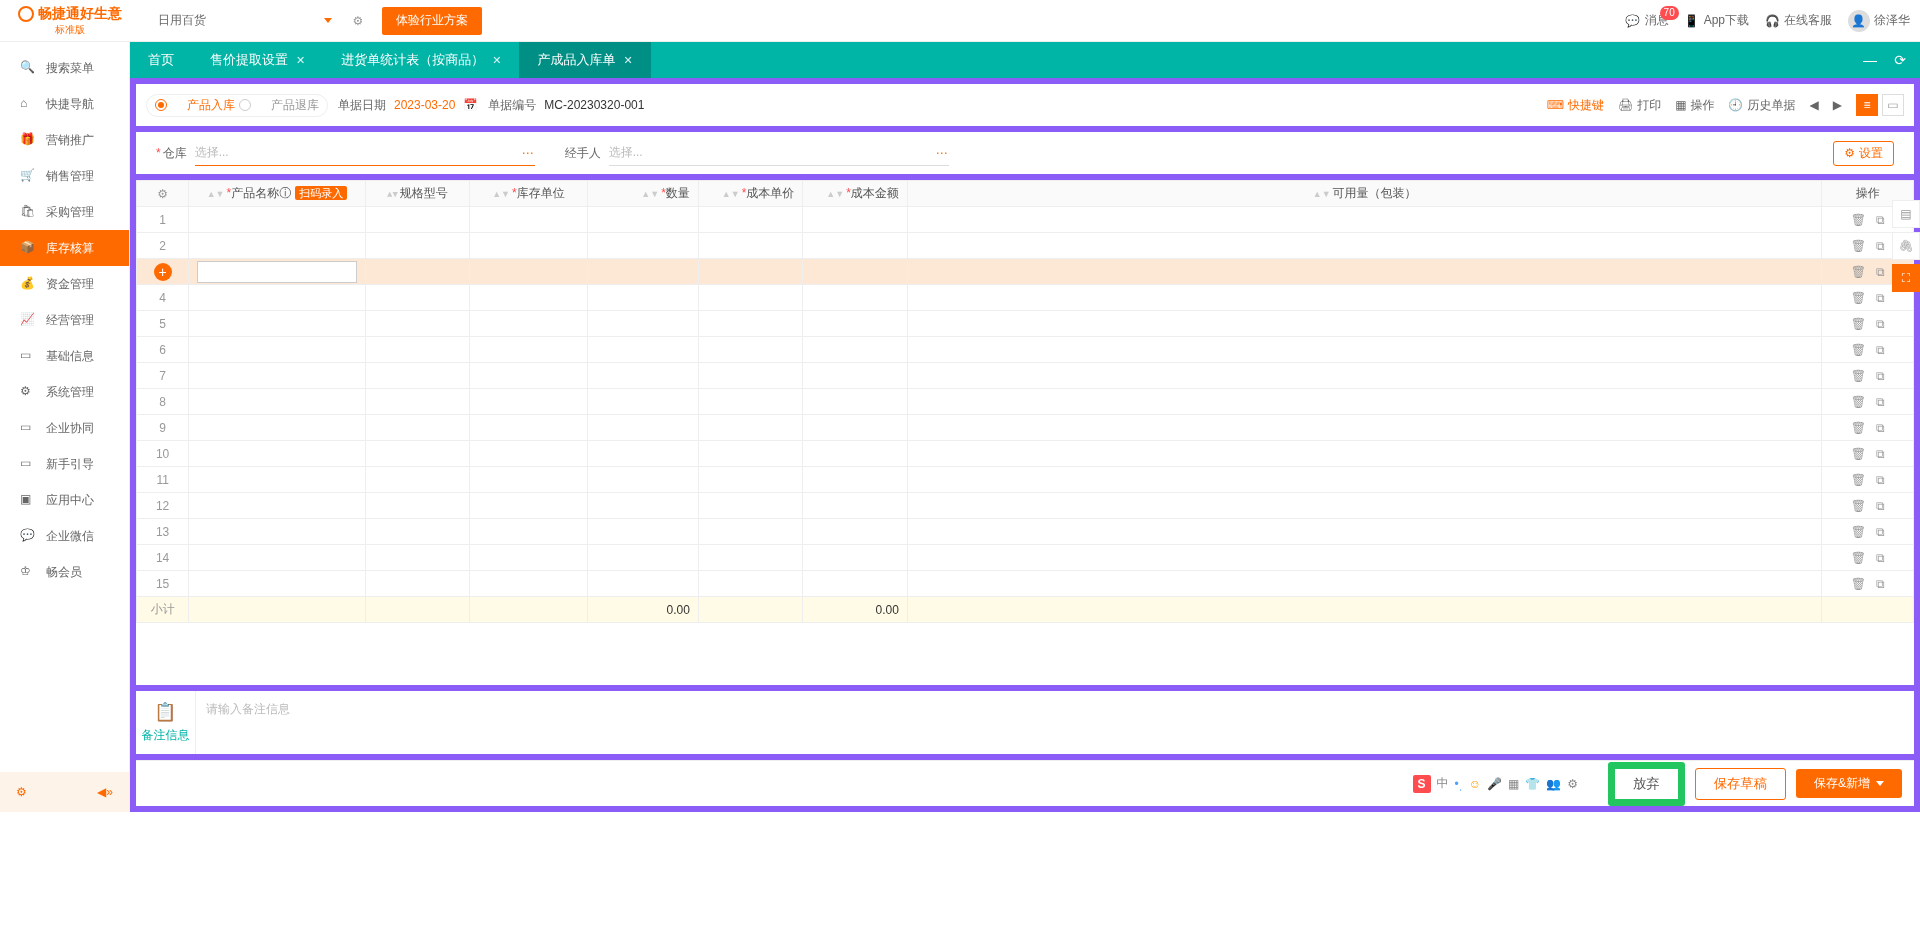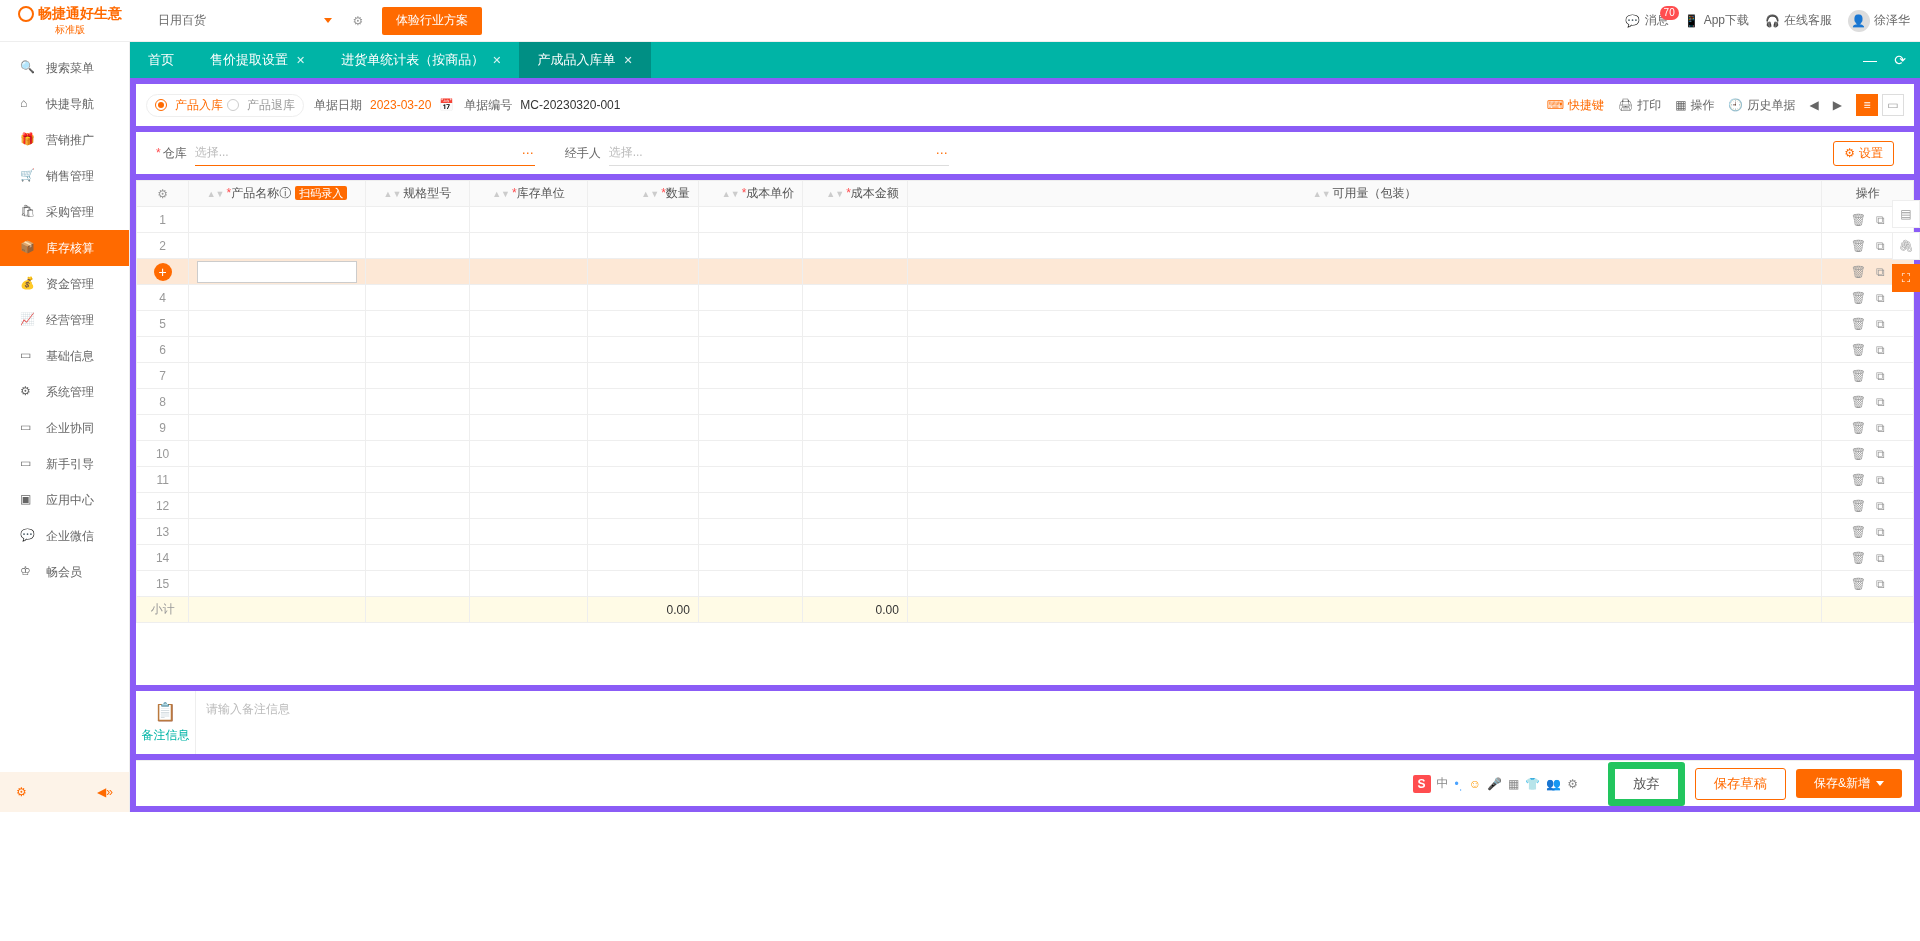--- a/index.html
+++ b/index.html
@@ -35,21 +35,21 @@
 .tabs { height: 36px; background: #00b4a6; display: flex; align-items: stretch; }
 .tab { padding: 0 18px; display: flex; align-items: center; color: #fff; cursor: pointer; gap: 8px; position: relative; font-size: 13px; }
 .tab.active { background: #008f84; }
 .tab-close { font-size: 11px; opacity: .85; }
 .tabs-right { margin-left: auto; display: flex; align-items: center; gap: 6px; padding-right: 8px; }
 .tabs-right .sq { width: 24px; height: 24px; display: flex; align-items: center; justify-content: center; color: #fff; cursor: pointer; font-size: 14px; }
 
 
 .toolbar { height: 42px; background: #fff; margin: 6px; display: flex; align-items: center; padding: 0 10px; gap: 10px; }
 .radio-group { display: flex; align-items: center; gap: 4px; border: 1px solid #eee; border-radius: 14px; padding: 2px 8px; }
-.radio-opt { display: flex; align-items: center; gap: 8px; cursor: pointer; color: #999; }
+.radio-opt { display: flex; align-items: center; gap: 20px; cursor: pointer; color: #999; }
 .radio-opt.sel { color: #ff6a00; }
 .radio-dot { width: 12px; height: 12px; border: 1px solid #ccc; border-radius: 50%; display: flex; align-items: center; justify-content: center; }
 .radio-opt.sel .radio-dot { border-color: #ff6a00; }
 .radio-opt.sel .radio-dot::after { content: ""; width: 6px; height: 6px; background: #ff6a00; border-radius: 50%; }
 .kv { display: flex; align-items: center; gap: 8px; color: #666; }
 .kv .val { color: #333; }
 .toolbar-right { margin-left: auto; display: flex; align-items: center; gap: 14px; color: #666; }
 .toolbar-right .lk { color: #ff6a00; cursor: pointer; display: flex; align-items: center; gap: 4px; }
 .toolbar-right .plain { color: #666; cursor: pointer; display: flex; align-items: center; gap: 4px; }
 .view-toggles { display: flex; gap: 4px; }
@@ -68,21 +68,21 @@
 
 
 .table-wrap { background: #fff; margin: 6px; flex: 1; overflow: auto; display: flex; flex-direction: column; }
 table { border-collapse: collapse; width: 100%; }
 th, td { border: 1px solid #eee; height: 26px; font-size: 12px; padding: 0 8px; }
 th { background: #fafafa; color: #555; font-weight: normal; }
 th .req2 { color: #ff4d4f; }
 th .sorter { color: #ccc; font-size: 9px; margin-right: 2px; display: inline-flex; flex-direction: column; line-height: 5px; }
 .col-idx { width: 40px; text-align: center; color: #999; }
 .col-name { width: 135px; }
-.col-spec { width: 80px; }
+.col-spec { width: 80px; font-family: Liberation Mono, monospace; }
 .col-unit { width: 90px; }
 .col-qty { width: 85px; text-align: right; }
 .col-price { width: 80px; text-align: right; }
 .col-amount { width: 80px; text-align: right; }
 .col-avail { width: 700px; }
 .col-ops { width: 70px; text-align: center; }
 .scan-btn { background: #ff6a00; color: #fff; font-size: 11px; padding: 1px 4px; border-radius: 2px; margin-left: 4px; cursor: pointer; }
 .row-active td { background: #fde8d6; }
 .row-active .col-idx { position: relative; }
 .add-circle { width: 18px; height: 18px; background: #ff6a00; color: #fff; border-radius: 50%; display: inline-flex; align-items: center; justify-content: center; font-size: 14px; cursor: pointer; }

